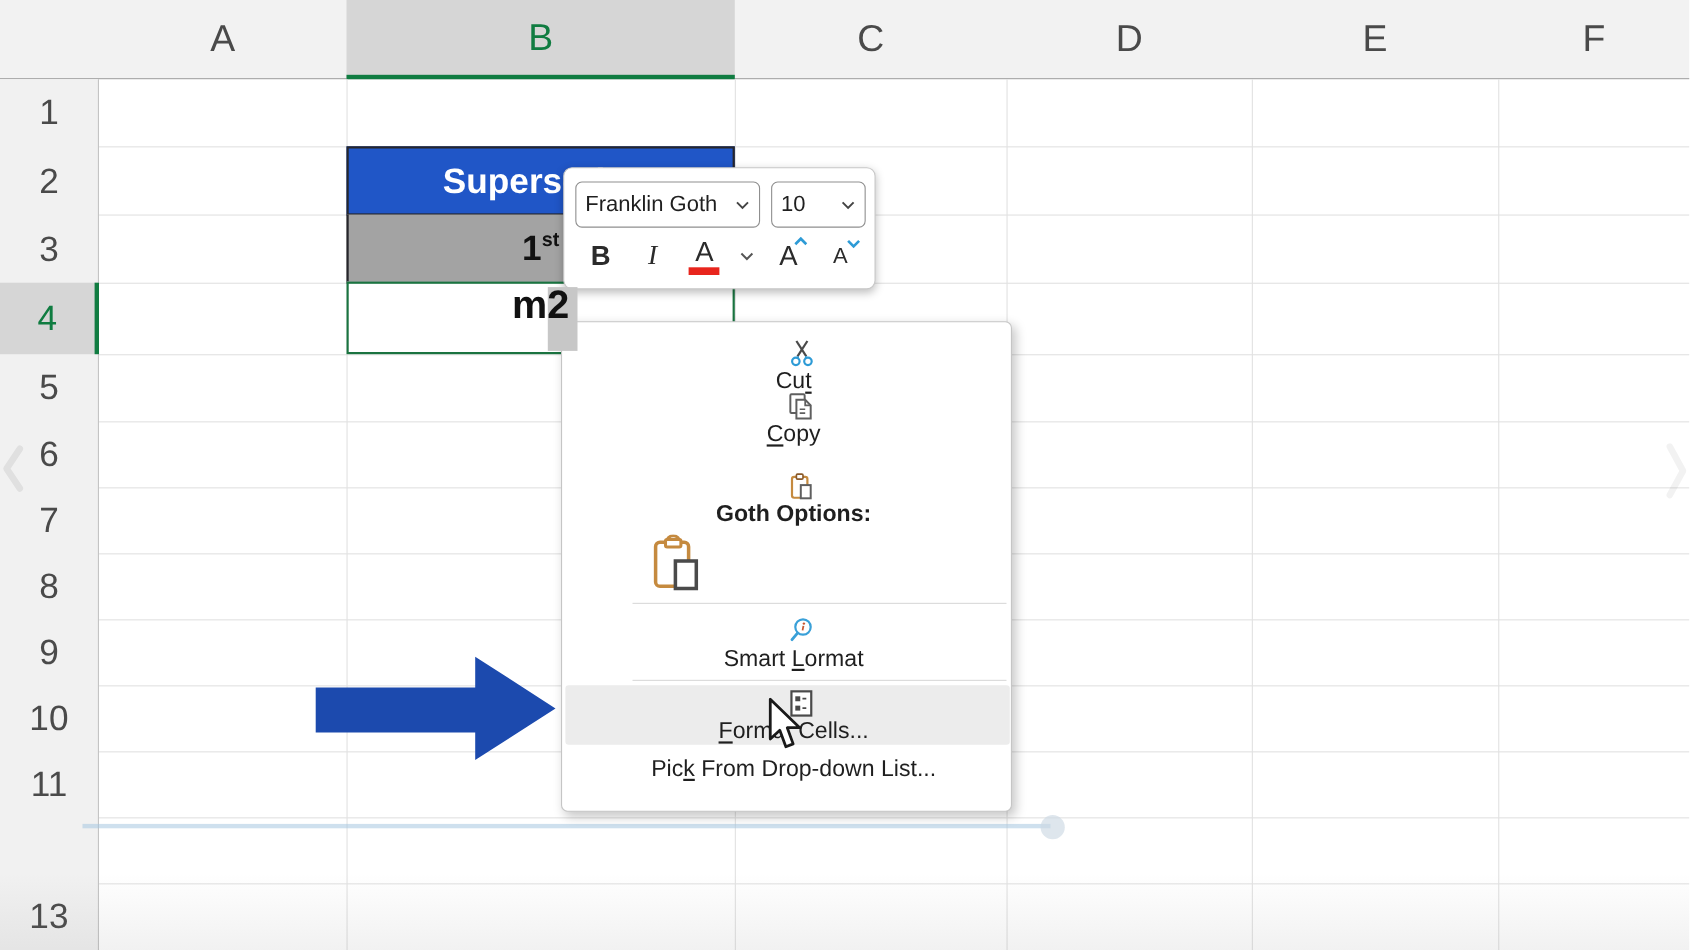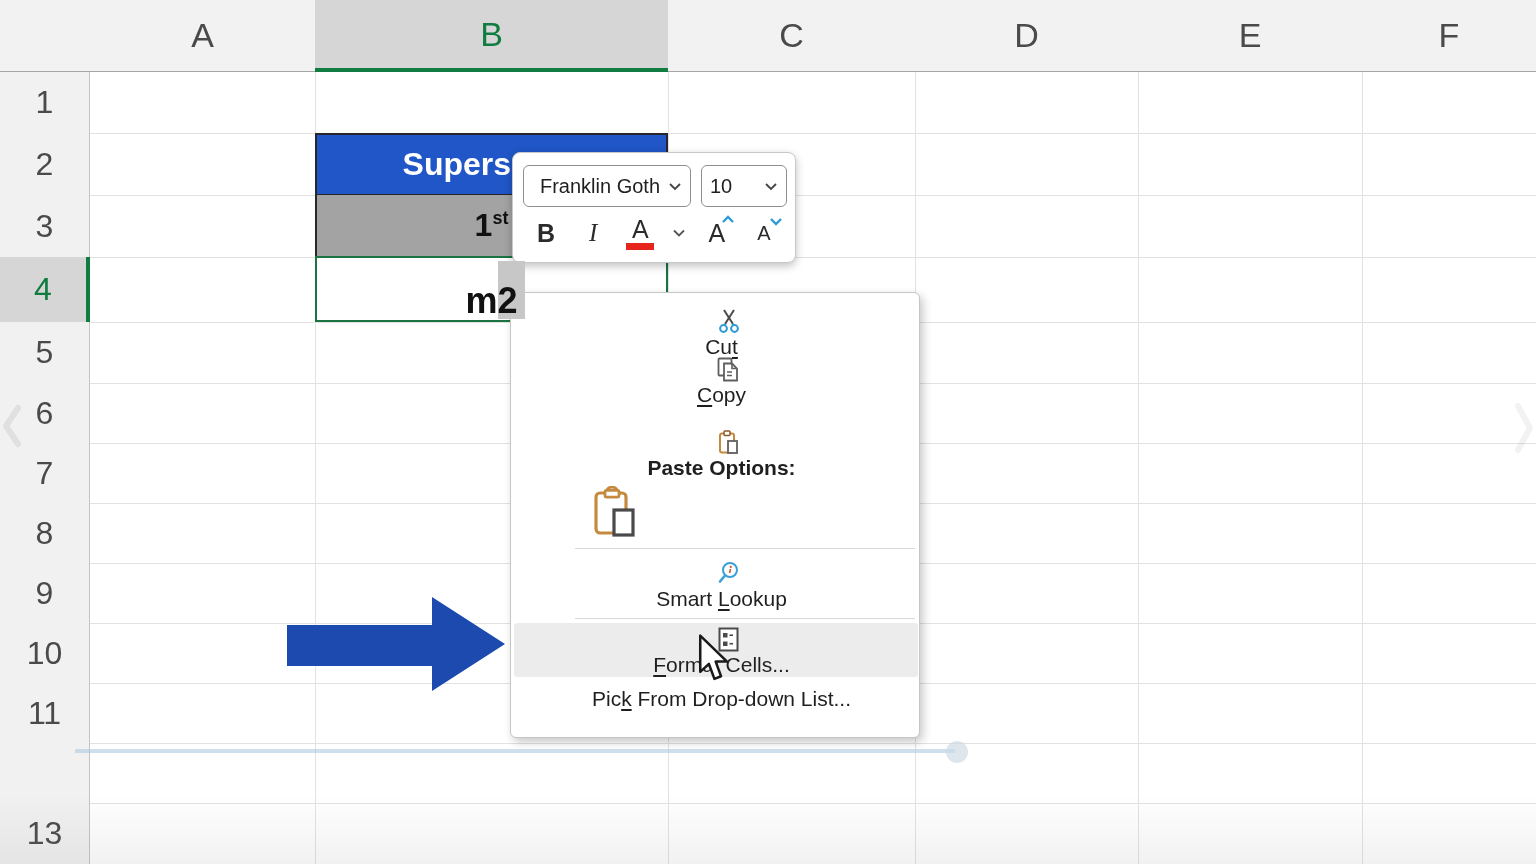--- a/index.html
+++ b/index.html
@@ -30,31 +30,31 @@
       display:flex; align-items:center; justify-content:center; z-index:2; }
   .cell-b3 { position:absolute; left:315px; top:195px; width:353px; height:63px;
       background:#a3a3a3; border:2px solid #26262b; border-top:none; color:#111; font-weight:bold; font-size:32px;
       display:flex; align-items:center; justify-content:center; z-index:2; }
   .cell-b3 sup { font-size:18px; line-height:1; margin-top:-14px; }
   .cell-b4 { position:absolute; left:315px; top:256px; width:353px; height:66px;
       background:#fff; border:2.5px solid #1a7340; z-index:2; }
   .gray-smudge { position:absolute; left:498px; top:261px; width:27px; height:58px;
       background:#c7c7c7; z-index:7; }
   .b4-text { position:absolute; left:315px; top:256px; width:353px; height:66px;
-      display:flex; align-items:flex-end; justify-content:center; color:#111;
+      display:flex; align-items:flex-start; justify-content:center; color:#111;
       font-weight:bold; font-size:36px; z-index:8; pointer-events:none; }
 
   
   .mini-toolbar { position:absolute; left:512px; top:152px; width:284px; height:111px;
       background:#fff; border:1px solid #c8c8c8; border-radius:8px;
       box-shadow:0 3px 8px rgba(0,0,0,0.25); z-index:6; }
   .combo { position:absolute; height:42px; border:1.5px solid #8f8f8f; border-radius:6px;
       background:#fff; display:flex; align-items:center; font-size:20px; color:#1f1f1f; padding:0 8px; }
   .combo .cv { flex:1; white-space:nowrap; overflow:hidden; }
-  .combo-font { left:10px; top:12px; width:168px;text-align:center; }
+  .combo-font { left:10px; top:12px; width:168px; }
   .combo-size { left:188px; top:12px; width:86px; }
   .chev { width:14px; height:9px; flex:0 0 auto; }
   .fmt-row { position:absolute; left:10px; top:58px; width:264px; height:44px; display:flex;
       align-items:center; justify-content:space-between; padding:0 6px; }
   .fbtn { position:relative; width:34px; height:40px; display:flex; align-items:center; justify-content:center;
       font-size:25px; color:#2b2b2b; border-radius:4px; }
   .fbtn.bold { font-weight:bold; }
   .fbtn.italic { font-style:italic; font-family:"Liberation Serif", serif; }
   .fbtn .redbar { position:absolute; left:3px; bottom:3px; width:28px; height:7px; background:#e8251d; }
   .fbtn .caret { position:absolute; top:2px; right:-1px; }
@@ -236,21 +236,21 @@
     </div>
 
     <div class="mitem bold" style="top:137px;">
       <span class="mico">
         <svg width="22" height="26" viewBox="0 0 22 26">
           <rect x="2" y="3.5" width="14" height="19" rx="2" fill="#fff" stroke="#C58A3F" stroke-width="2"></rect>
           <rect x="6" y="1" width="6" height="4.5" rx="1" fill="#fff" stroke="#8a5a2a" stroke-width="1.5"></rect>
           <rect x="10" y="11" width="9" height="12" fill="#fff" stroke="#5f5f5f" stroke-width="1.8"></rect>
         </svg>
       </span>
-      <span class="mlabel"><span>Paste Options:</span></span>
+      <span class="mlabel"><span>Goth Options:</span></span>
     </div>
 
     <div class="paste-opt-btn">
       <svg width="48" height="54" viewBox="0 0 24 27">
         <rect x="2" y="3.5" width="15" height="20" rx="2" fill="#fff" stroke="#C58A3F" stroke-width="1.6"></rect>
         <path d="M7 3.5 a3 3 0 0 1 6 0" fill="#fff" stroke="#C58A3F" stroke-width="1.4"></path>
         <rect x="6.5" y="2.2" width="7" height="3.4" rx="0.8" fill="#fff" stroke="#C58A3F" stroke-width="1.4"></rect>
         <rect x="11" y="12" width="9.5" height="12.5" fill="#fff" stroke="#4a4a4a" stroke-width="1.6"></rect>
       </svg>
     </div>
@@ -259,21 +259,21 @@
 
     <div class="mitem" style="top:268px;">
       <span class="mico">
         <svg width="24" height="26" viewBox="0 0 24 26">
           <circle cx="13" cy="9" r="7" fill="none" stroke="#3AA0D8" stroke-width="2"></circle>
           <line x1="8" y1="14.5" x2="3" y2="20.5" stroke="#3AA0D8" stroke-width="2.6" stroke-linecap="round"></line>
           <circle cx="13.8" cy="5.9" r="1.1" fill="#C9562F"></circle>
           <line x1="13.4" y1="8" x2="12.6" y2="12" stroke="#C9562F" stroke-width="1.6"></line>
         </svg>
       </span>
-      <span class="mlabel"><span>Smart </span><span class="mkey">L</span><span>ookup</span></span>
+      <span class="mlabel"><span>Smart </span><span class="mkey">L</span><span>ormat</span></span>
     </div>
 
     <div class="msep" style="top:325px;"></div>
 
     <div class="mitem" style="top:334px;">
       <span class="mico">
         <svg width="22" height="26" viewBox="0 0 22 26">
           <rect x="1.5" y="1.5" width="18" height="22" fill="#fff" stroke="#4a4a4a" stroke-width="2"></rect>
           <rect x="5" y="6" width="4.5" height="4.5" fill="#4a4a4a"></rect>
           <rect x="5" y="14.5" width="4.5" height="4.5" fill="#4a4a4a"></rect>

